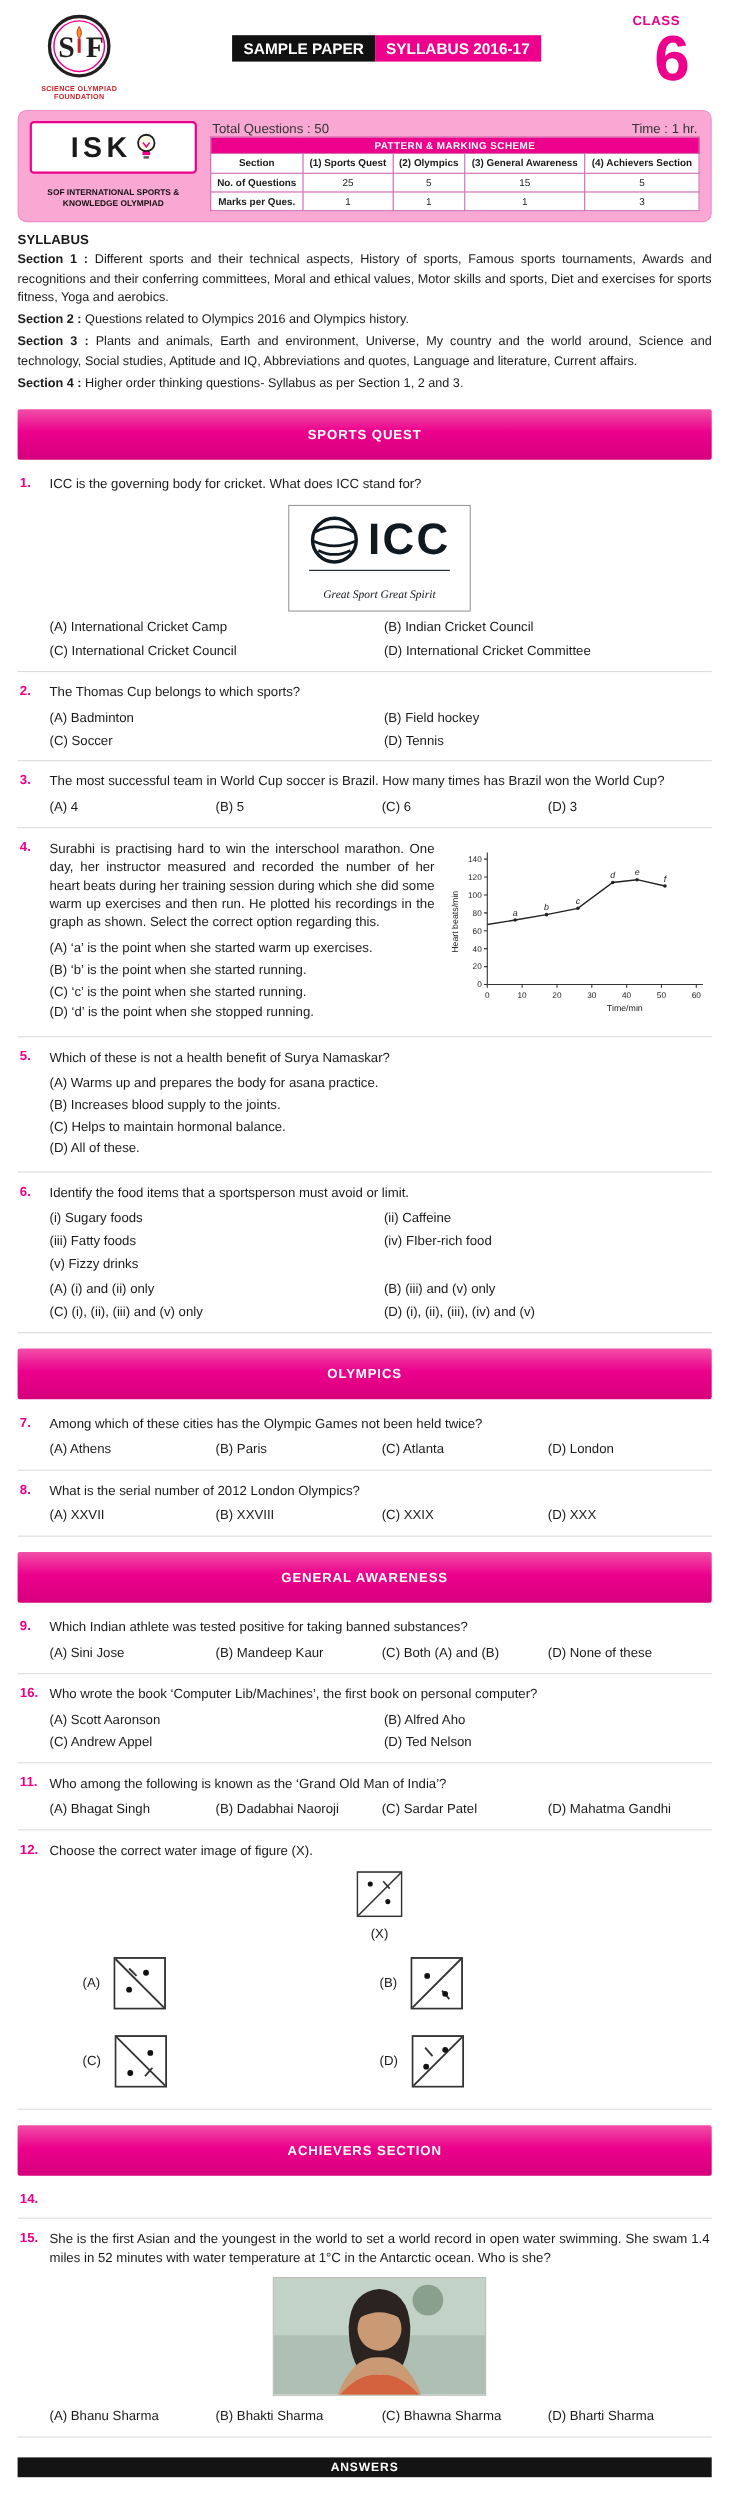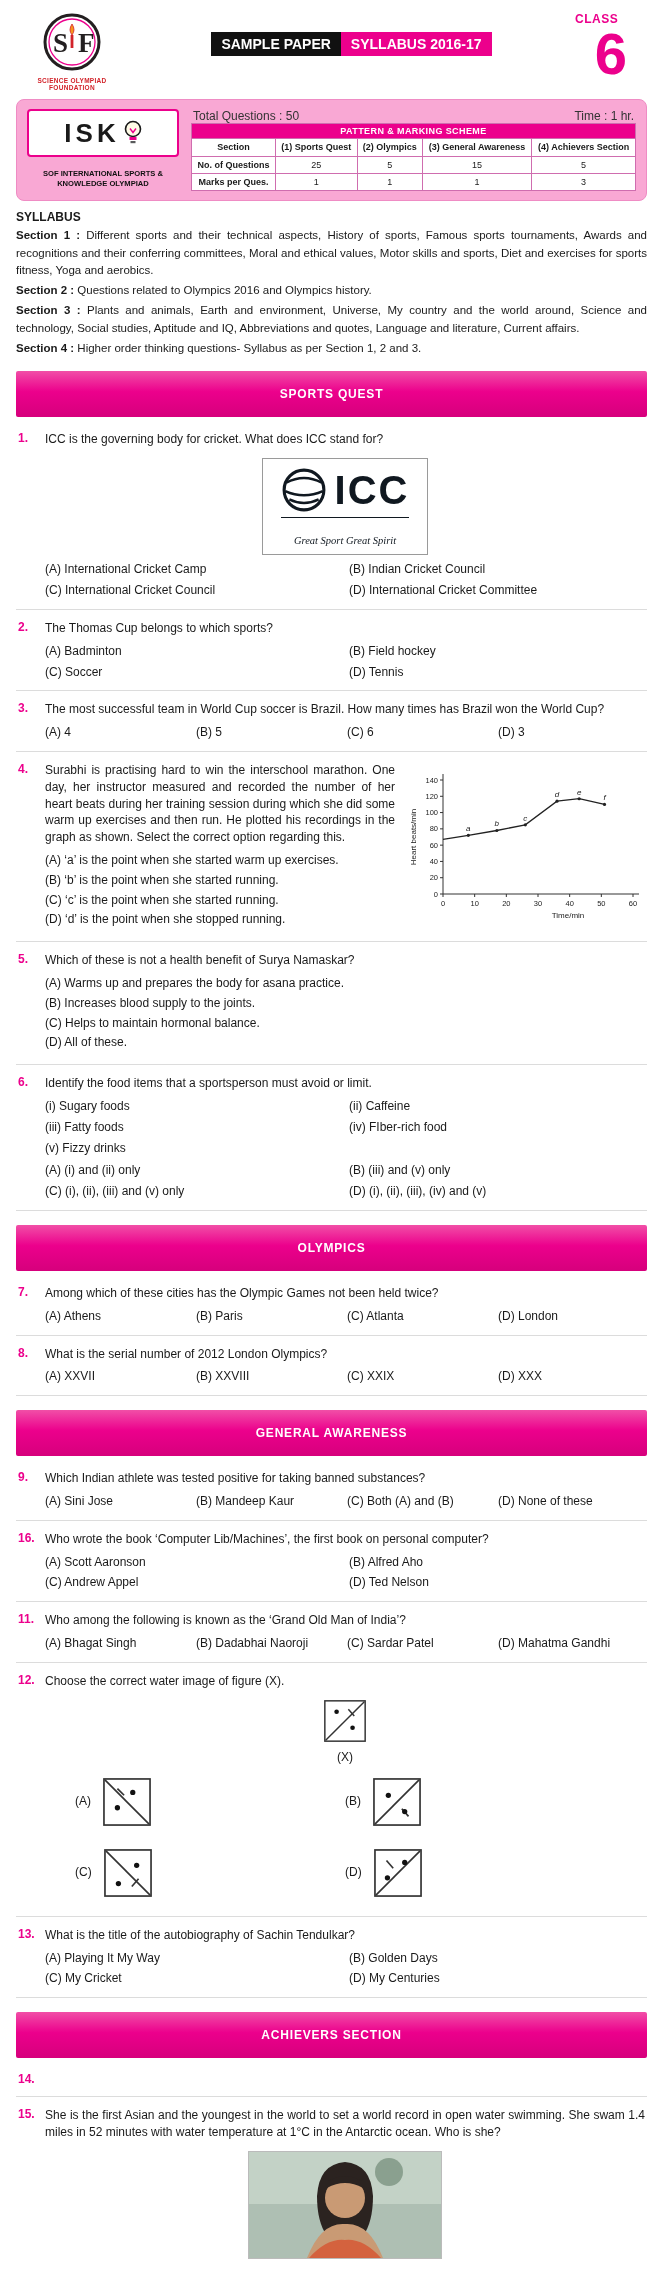--- a/index.html
+++ b/index.html
@@ -447,32 +447,20 @@
                 <line x1="96" y1="4" x2="4" y2="96" stroke="#333" stroke-width="3.5"></line>
                 <line x1="26" y1="24" x2="40" y2="40" stroke="#333" stroke-width="3.5"></line>
                 <circle cx="28" cy="60" r="5.5" fill="#111"></circle>
                 <circle cx="64" cy="28" r="5.5" fill="#111"></circle>
               </svg></span>
         </div>
       </div>
     </div>
   </div>
 
-  <div class="q">
-    <span class="qnum">13.</span>
-    <div class="qbody">
-      <div class="qtext">What is the title of the autobiography of Sachin Tendulkar?</div>
-      <div class="opts cols2">
-        <span class="opt">(A)  Playing It My Way</span>
-        <span class="opt">(B)  Golden Days</span>
-        <span class="opt">(C)  My Cricket</span>
-        <span class="opt">(D)  My Centuries</span>
-      </div>
-    </div>
-  </div>
 
   <div class="banner">ACHIEVERS SECTION</div>
 
   <div class="q">
     <span class="qnum">14.</span>
   </div>
 
   <div class="q">
     <span class="qnum">15.</span>
     <div class="qbody">

